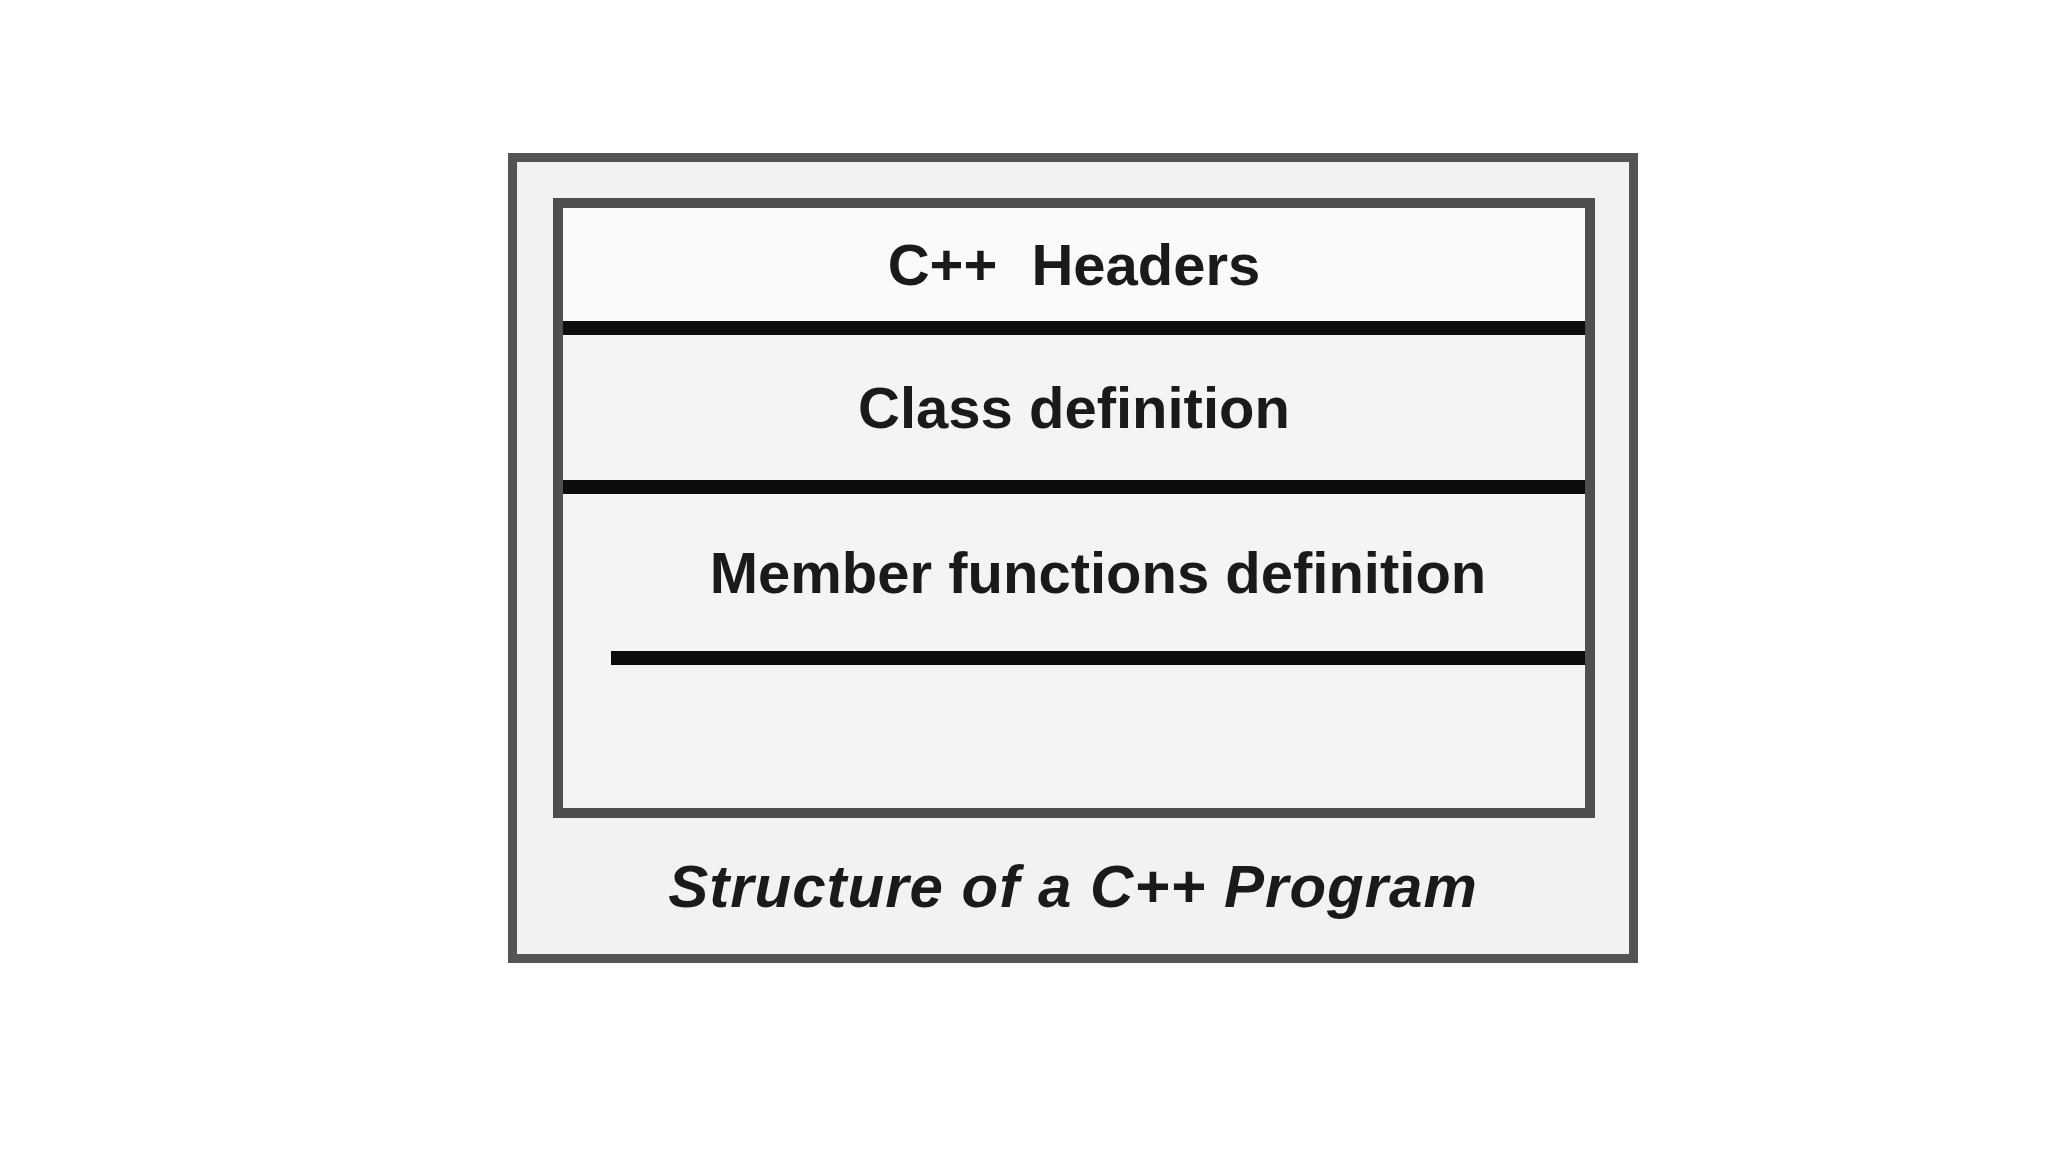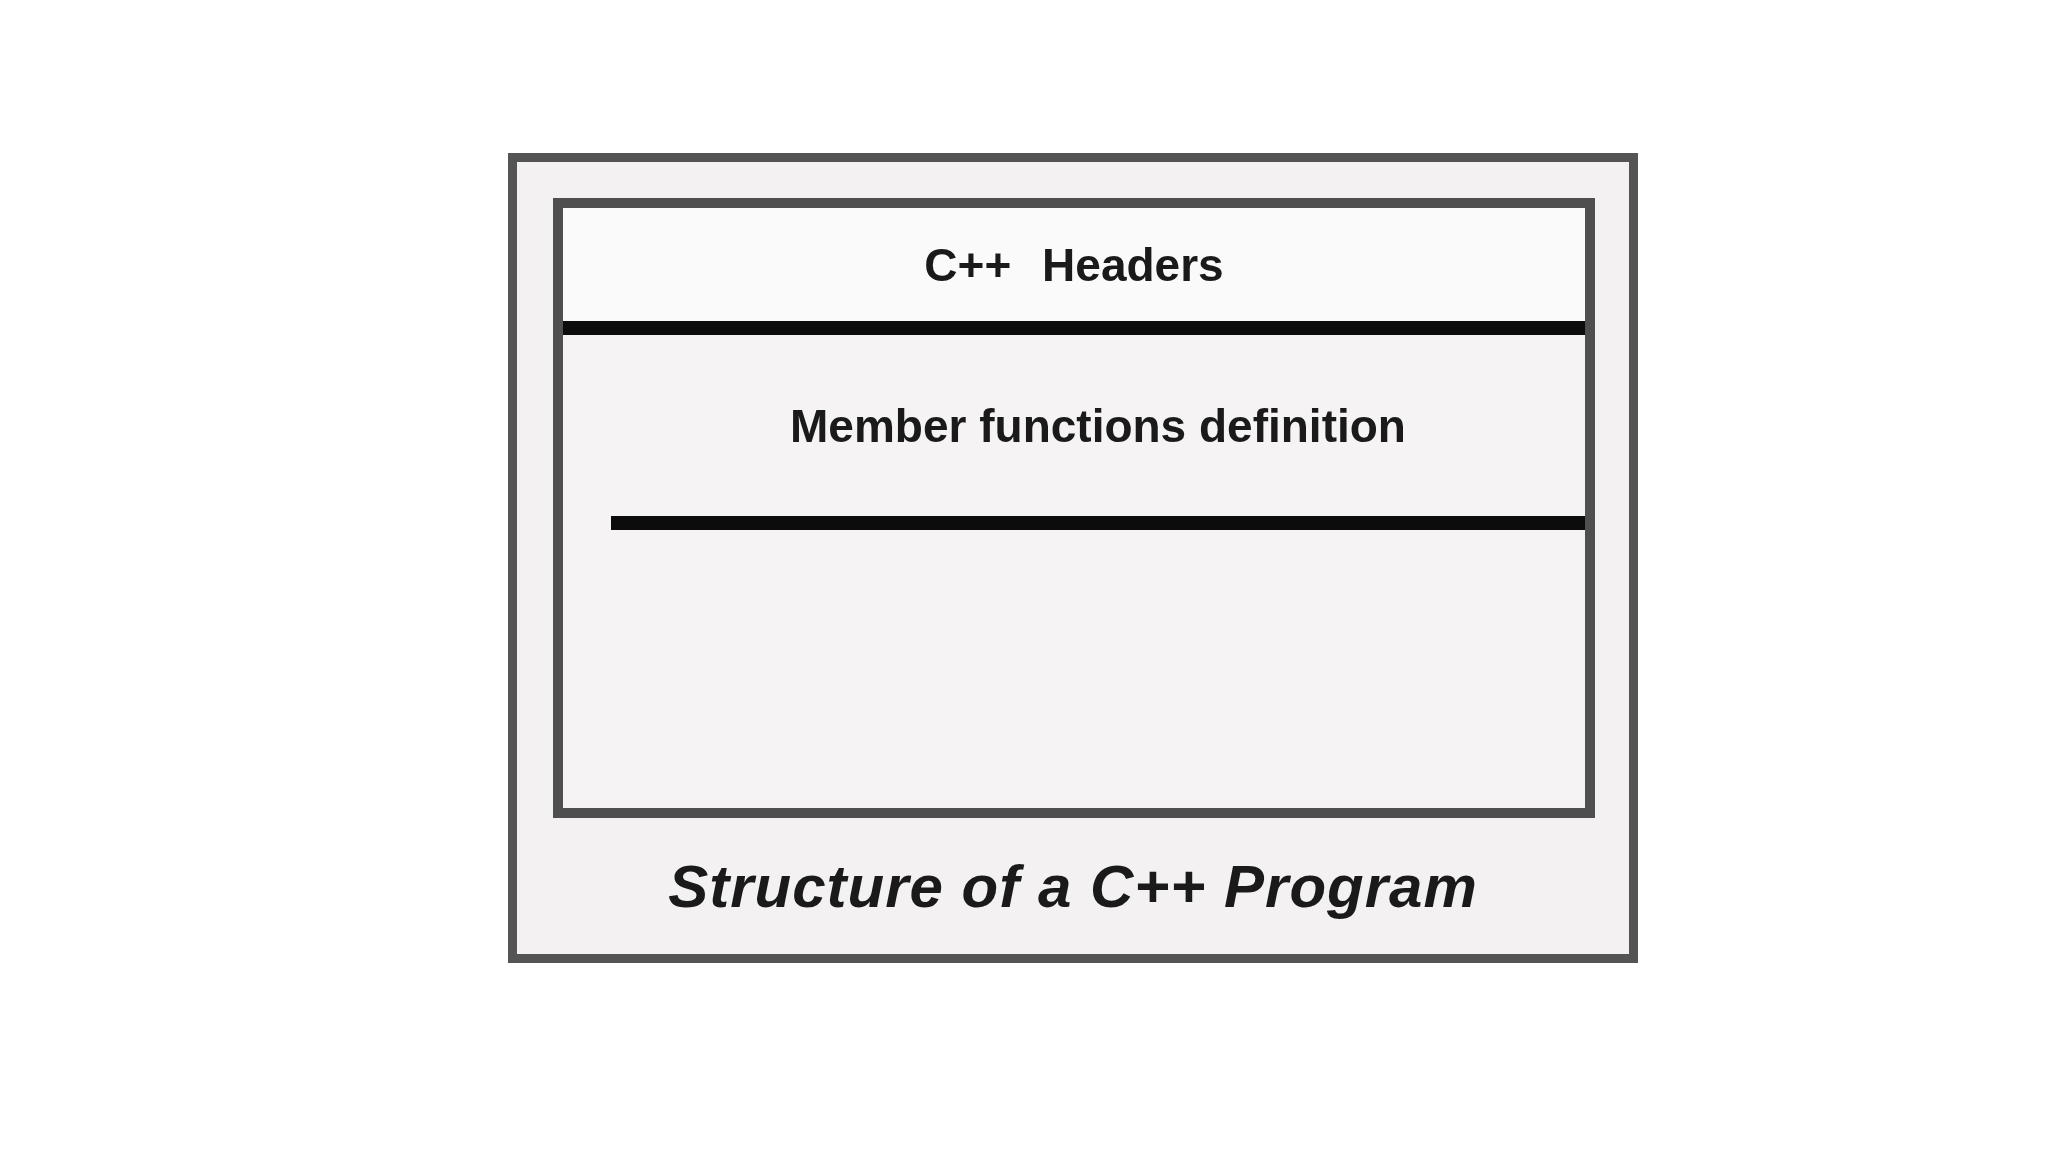--- a/index.html
+++ b/index.html
@@ -45,37 +45,37 @@
     flex-direction: column;
   }
 
   .section-row {
     box-sizing: border-box;
     display: flex;
     align-items: center;
     justify-content: center;
     background: #f5f3f3;
     color: #1a1a1a;
-    font-size: 46px;
+    font-size: 58px;
     font-weight: 700;
     letter-spacing: 0px;
     white-space: nowrap;
   }
 
   .section-row.divided {
     border-bottom: 14px solid #0c0c0c;
   }
 
   .row-1 {
     height: 127px; 
     background: #fbfafa;
     word-spacing: 18px; 
   }
   .row-2 { height: 159px; }  
-  .row-3 { height: 195px; margin-left: 48px; }  
+  .row-3 { height: 171px; margin-left: 48px; }  
   .row-4 { flex: 1; }
 
   
   .caption-band {
     position: absolute;
     left: 0;
     top: 656px;
     width: 100%;
     height: 136px;
     display: flex;
@@ -98,20 +98,23 @@
 <div class="canvas">
 
   <div class="outer-box">
 
     <div class="inner-box">
 
       <div class="section-row divided row-1">
         <span>C++ Headers</span>
       </div>
 
+      <div class="section-row divided row-2">
+        <span>Class definition</span>
+      </div>
 
       <div class="section-row divided row-3">
         <span>Member functions definition</span>
       </div>
 
 
     </div>
 
     <div class="caption-band">
       <span class="caption-text">Structure of a C++ Program</span>

